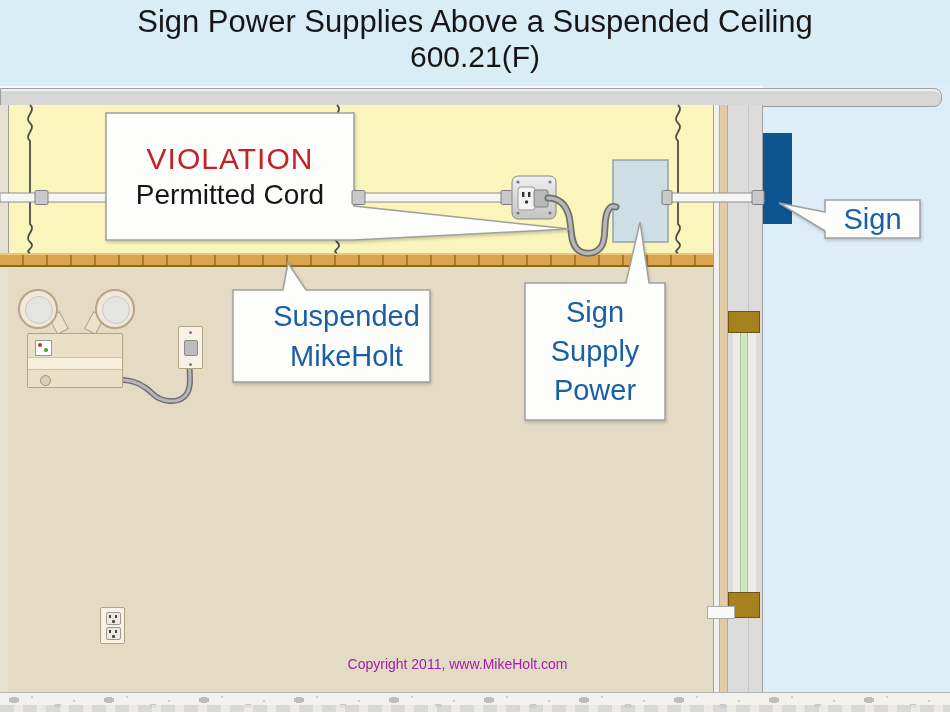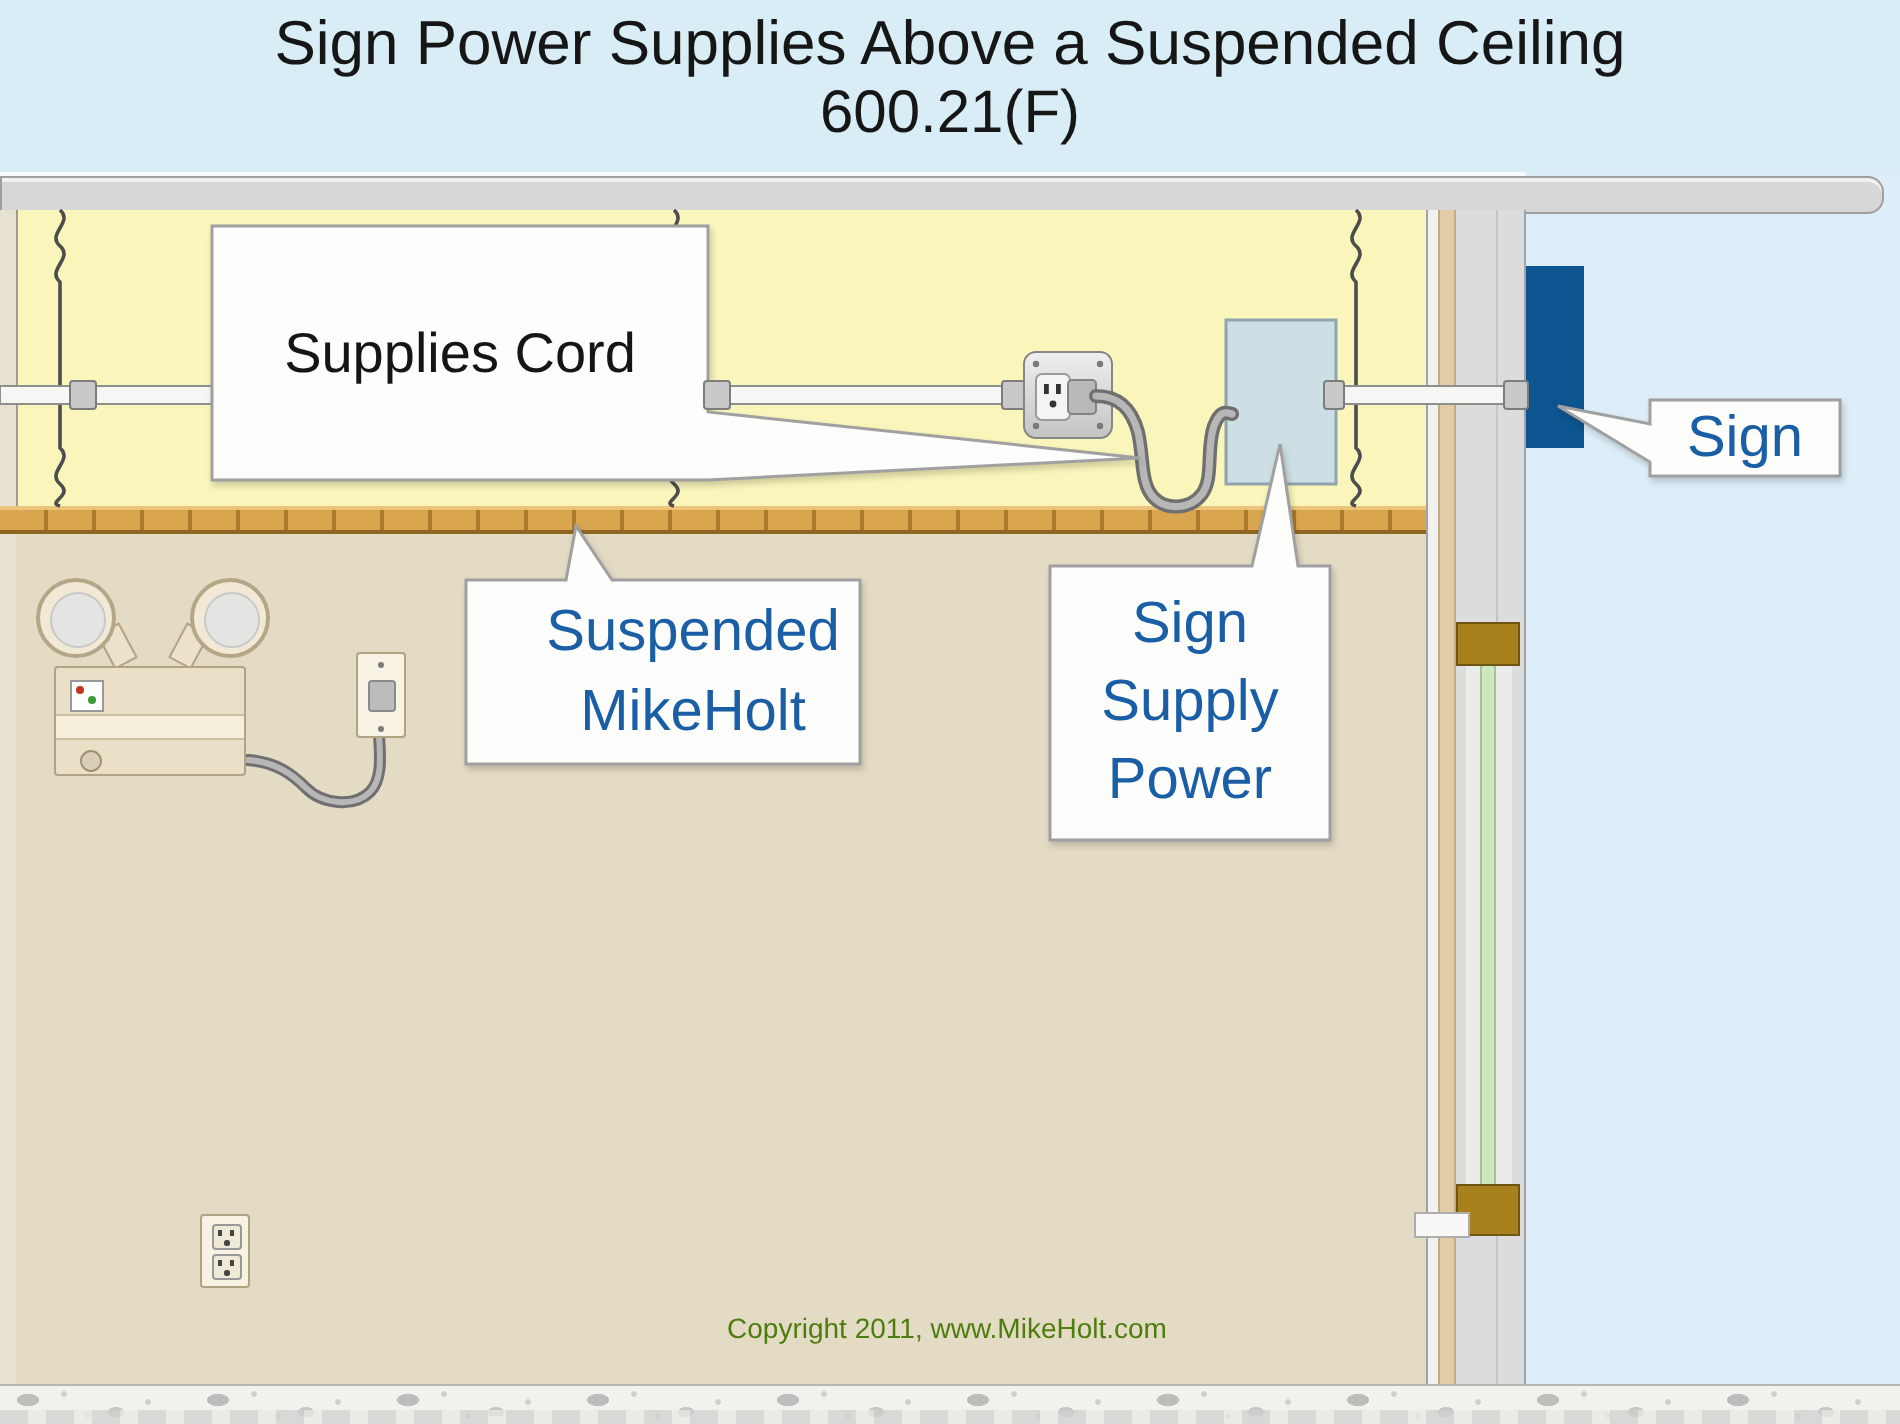--- a/index.html
+++ b/index.html
@@ -55,21 +55,21 @@
 
   
   .title-text{left:0;top:4px;width:950px;text-align:center;color:#161616;}
   .title-l1{font-size:31px;line-height:36px;}
   .title-l2{font-size:30px;line-height:33px;}
   .callout-text{display:flex;flex-direction:column;align-items:center;justify-content:center;
                 text-align:center;color:#1a5fa5;}
   .vio-head{color:#c32127;font-size:30px;line-height:36px;letter-spacing:1px;}
   .vio-line{color:#151515;font-size:28px;line-height:35px;}
   .lbl{font-size:29px;line-height:40px;}
-  .copyright{left:16px;top:656px;width:915px;text-align:center;font-size:14px;color:#4d7c0f;}
+  .copyright{left:0;top:656px;width:915px;text-align:center;font-size:14px;color:#a21caf;}
 
   
   .em-head{width:40px;height:40px;border-radius:50%;background:#f1e9d6;border:2px solid #b5a687;box-sizing:border-box;}
   .em-lens{position:absolute;left:5px;top:5px;width:26px;height:26px;border-radius:50%;
            background:#e4e4e2;border:1px solid #c8c8c8;}
   .em-neck{width:13px;height:20px;background:#ece2cc;border:1px solid #b3a284;box-sizing:border-box;}
   .em-body{left:27px;top:333px;width:96px;height:55px;background:#eae0c8;border:1px solid #b3a284;
            border-radius:2px;box-sizing:border-box;}
   .em-stripe{position:absolute;left:0;top:23px;width:94px;height:11px;background:#f6efdc;
              border-top:1px solid #cfc2a0;border-bottom:1px solid #cfc2a0;}
@@ -198,21 +198,22 @@
       <span class="dot" style="left:5px;top:7px;width:2.5px;height:2.5px;background:#444;"></span>
     </div>
   </div>
 
   <div class="abs title-text">
     <div class="title-l1">Sign Power Supplies Above a Suspended Ceiling</div>
     <div class="title-l2">600.21(F)</div>
   </div>
 
   <div class="abs callout-text" style="left:106px;top:113px;width:248px;height:127px;">
-    <div class="vio-line">Supplies Cord</div>
+    <div class="vio-head">VIOLATION</div>
+    <div class="vio-line">Permitted Cord</div>
   </div>
 
   <div class="abs callout-text" style="left:233px;top:290px;width:227px;height:92px;">
     <div class="lbl">Suspended</div>
     <div class="lbl">MikeHolt</div>
   </div>
 
   <div class="abs callout-text" style="left:525px;top:283px;width:140px;height:137px;">
     <div class="lbl" style="line-height:39px;">Sign</div>
     <div class="lbl" style="line-height:39px;">Supply</div>

